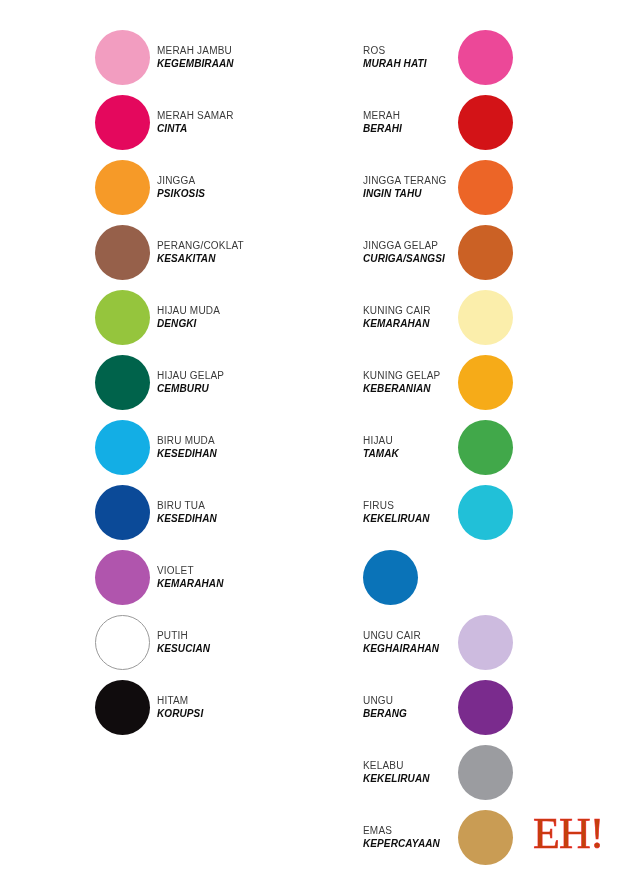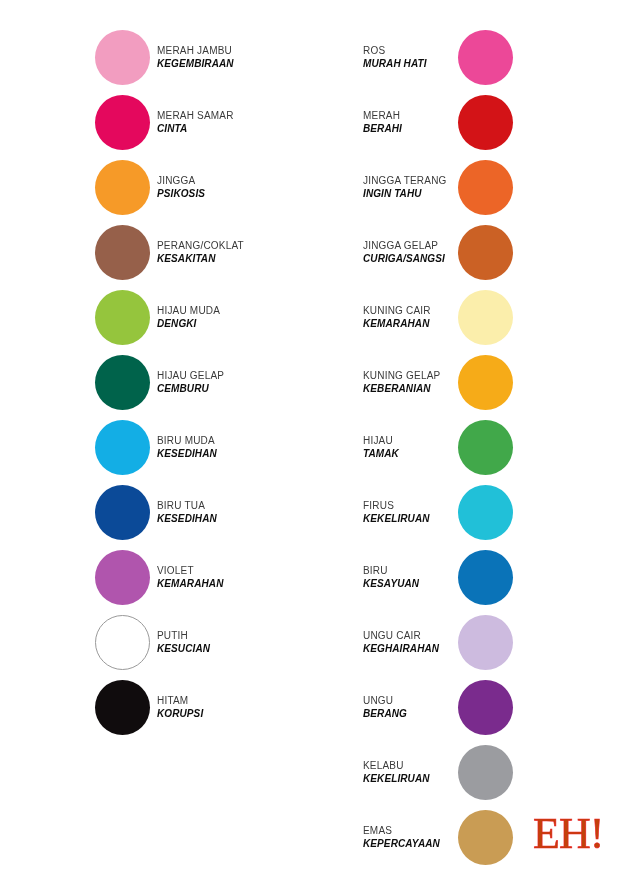--- a/index.html
+++ b/index.html
@@ -228,24 +228,20 @@
         <div class="dot" style="background: rgb(65, 168, 74);"></div>
       </div>
       <div class="swatch-row">
         <div class="labels">
           <div class="color-name">FIRUS</div>
           <div class="meaning">KEKELIRUAN</div>
         </div>
         <div class="dot" style="background: rgb(33, 192, 216);"></div>
       </div>
       <div class="swatch-row">
-        <div class="labels">
-          <div class="color-name">BIRU</div>
-          <div class="meaning">KESAYUAN</div>
-        </div>
         <div class="dot" style="background: rgb(10, 115, 184);"></div>
       </div>
       <div class="swatch-row">
         <div class="labels">
           <div class="color-name">UNGU CAIR</div>
           <div class="meaning">KEGHAIRAHAN</div>
         </div>
         <div class="dot" style="background: rgb(205, 187, 223);"></div>
       </div>
       <div class="swatch-row">

